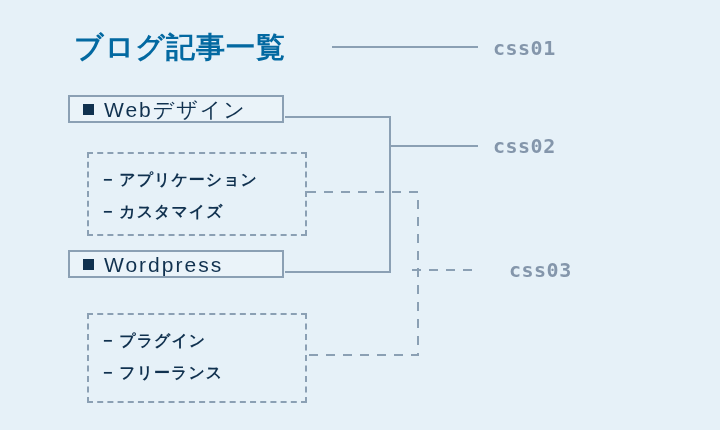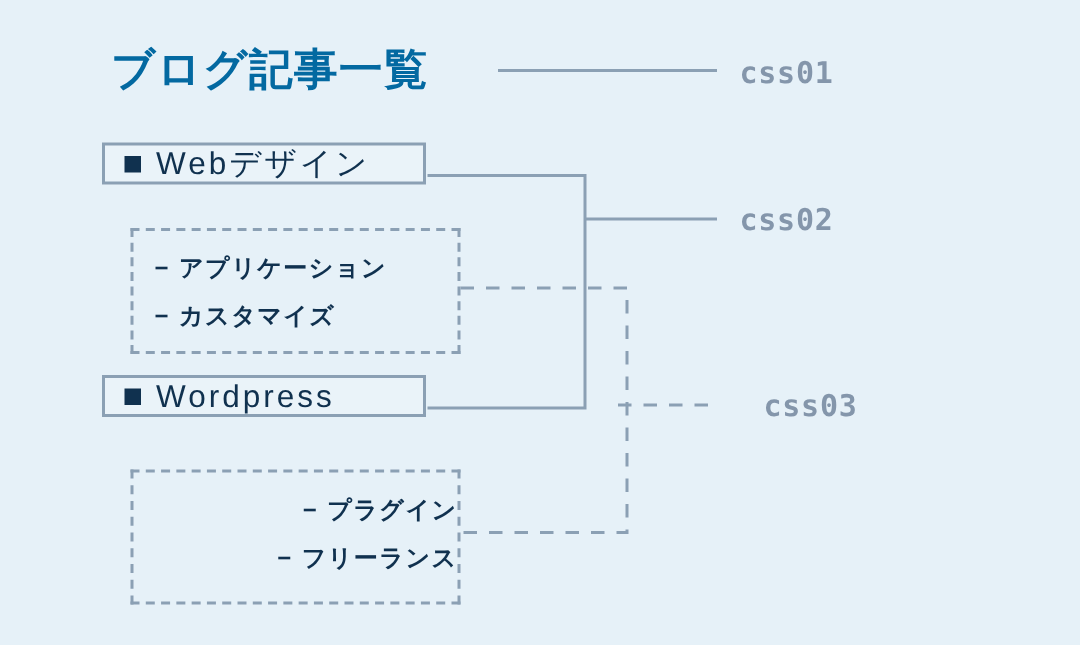--- a/index.html
+++ b/index.html
@@ -67,21 +67,21 @@
   
   .sub-box {
     position: absolute;
     left: 87px;
     width: 220px;
     box-sizing: border-box;
     border: 2px dashed #8ba0b4;
     padding: 10px 0 10px 14px;
   }
   #sub-box-0 { top: 152px; height: 84px; }
-  #sub-box-1 { top: 313px; height: 90px; text-align: right; }
+  #sub-box-1 { top: 313px; height: 90px; }
   .sub-item {
     font-size: 16px;
     font-weight: bold;
     color: #10314f;
     letter-spacing: 1px;
     line-height: 32px;
     white-space: nowrap;
   }
   .sub-item .dash {
     display: inline-block;

